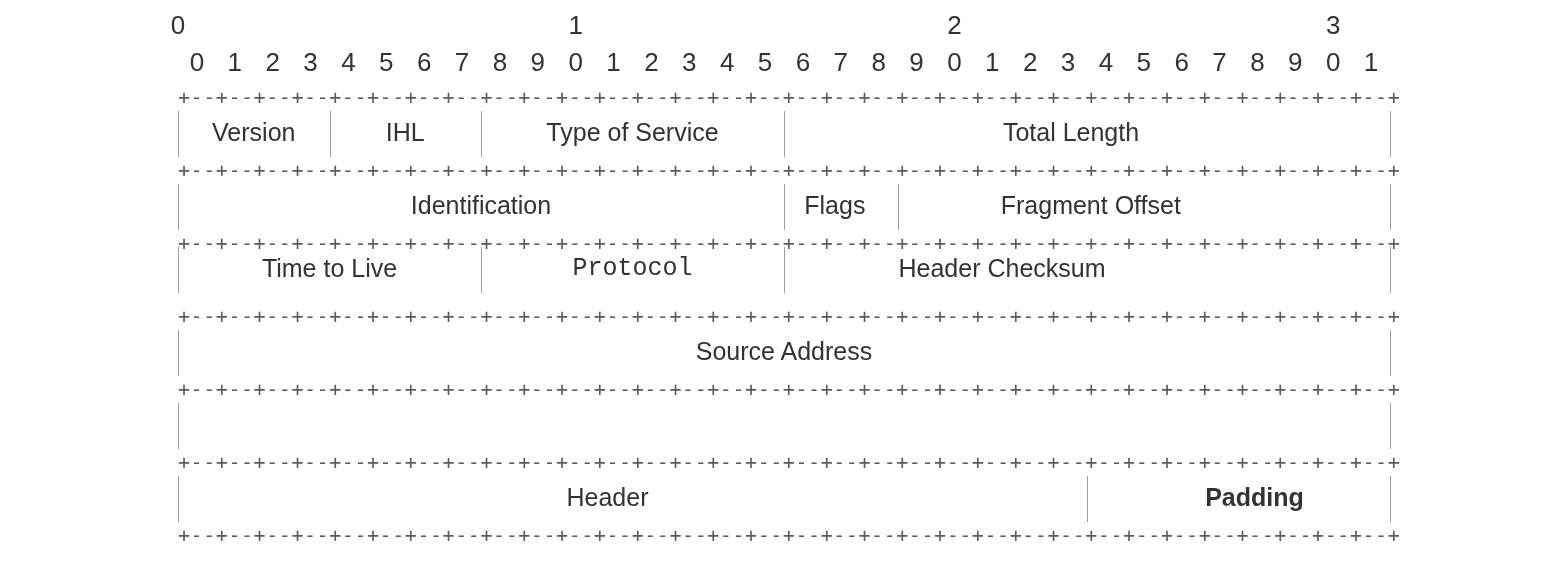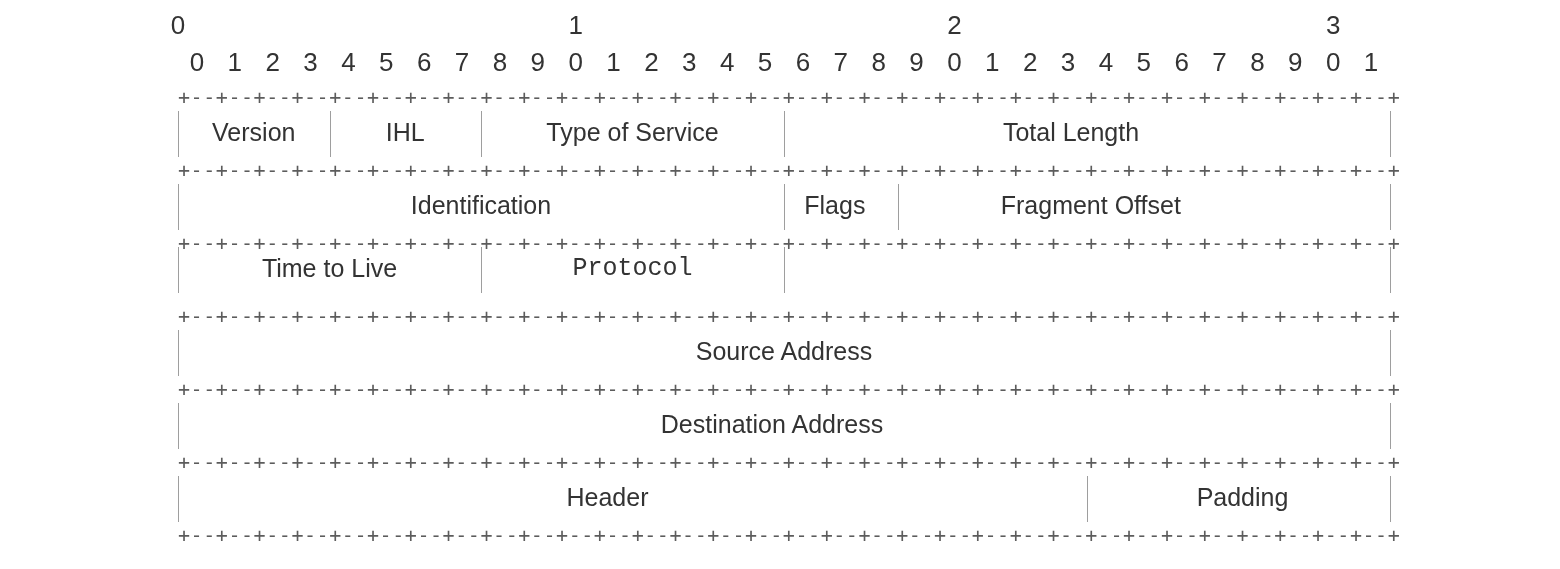--- a/index.html
+++ b/index.html
@@ -106,32 +106,32 @@
       <div class="fdivider" style="left: 50%;"></div>
       <div class="flabel" style="left: 75%; margin-left: -16px;">Total Length</div>
       <div class="fdivider" style="left: 100%;"></div>
     </div>
     <div class="frow" style="top: 233px; height: 73px;">
       <div class="fdivider" style="left: 0%;"></div>
       <div class="flabel" style="left: 12.5%; margin-left: 0px;">Time to Live</div>
       <div class="fdivider" style="left: 25%;"></div>
       <div class="flabel" style="left: 37.5%; margin-left: 0px; font-family: Liberation Mono, monospace;">Protocol</div>
       <div class="fdivider" style="left: 50%;"></div>
+      <div class="flabel" style="left: 75%; margin-left: -85px;">Header Checksum</div>
       <div class="fdivider" style="left: 100%;"></div>
     </div>
     <div class="frow" style="top: 316px; height: 73px;">
       <div class="fdivider" style="left: 0%;"></div>
       <div class="flabel" style="left: 50%; margin-left: 0px;">Source Address</div>
       <div class="fdivider" style="left: 100%;"></div>
     </div>
     <div class="frow" style="top: 389px; height: 73px;">
       <div class="fdivider" style="left: 0%;"></div>
-      <div class="flabel" style="left: 50%; margin-left: -12px;">Destination Address</div>
       <div class="fdivider" style="left: 100%;"></div>
     </div>
     <div class="frow" style="top: 462px; height: 73px;">
       <div class="fdivider" style="left: 0%;"></div>
       <div class="flabel" style="left: 37.5%; margin-left: -25px;">Header</div>
       <div class="fdivider" style="left: 75%;"></div>
-      <div class="flabel" style="left: 87.5%; margin-left: 4px;">Padding</div>
+      <div class="flabel" style="left: 87.5%; margin-left: 16px; font-weight: bold;">Padding</div>
       <div class="fdivider" style="left: 100%;"></div>
     </div>
   </div>
 
 </body></html>

